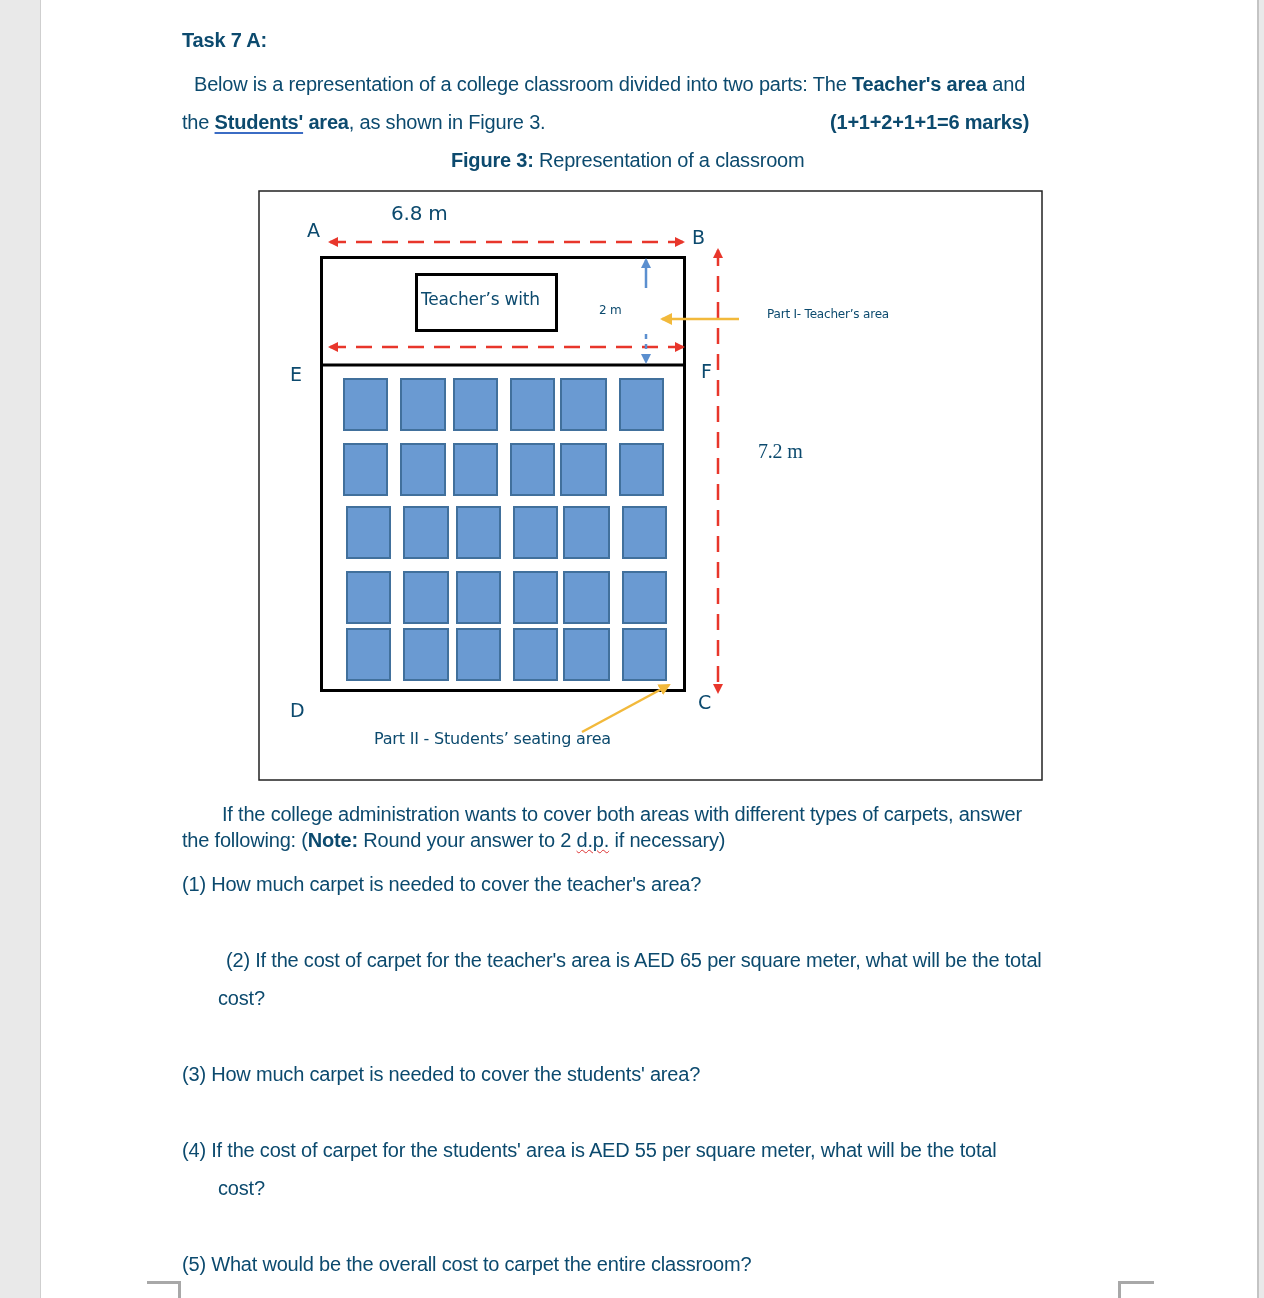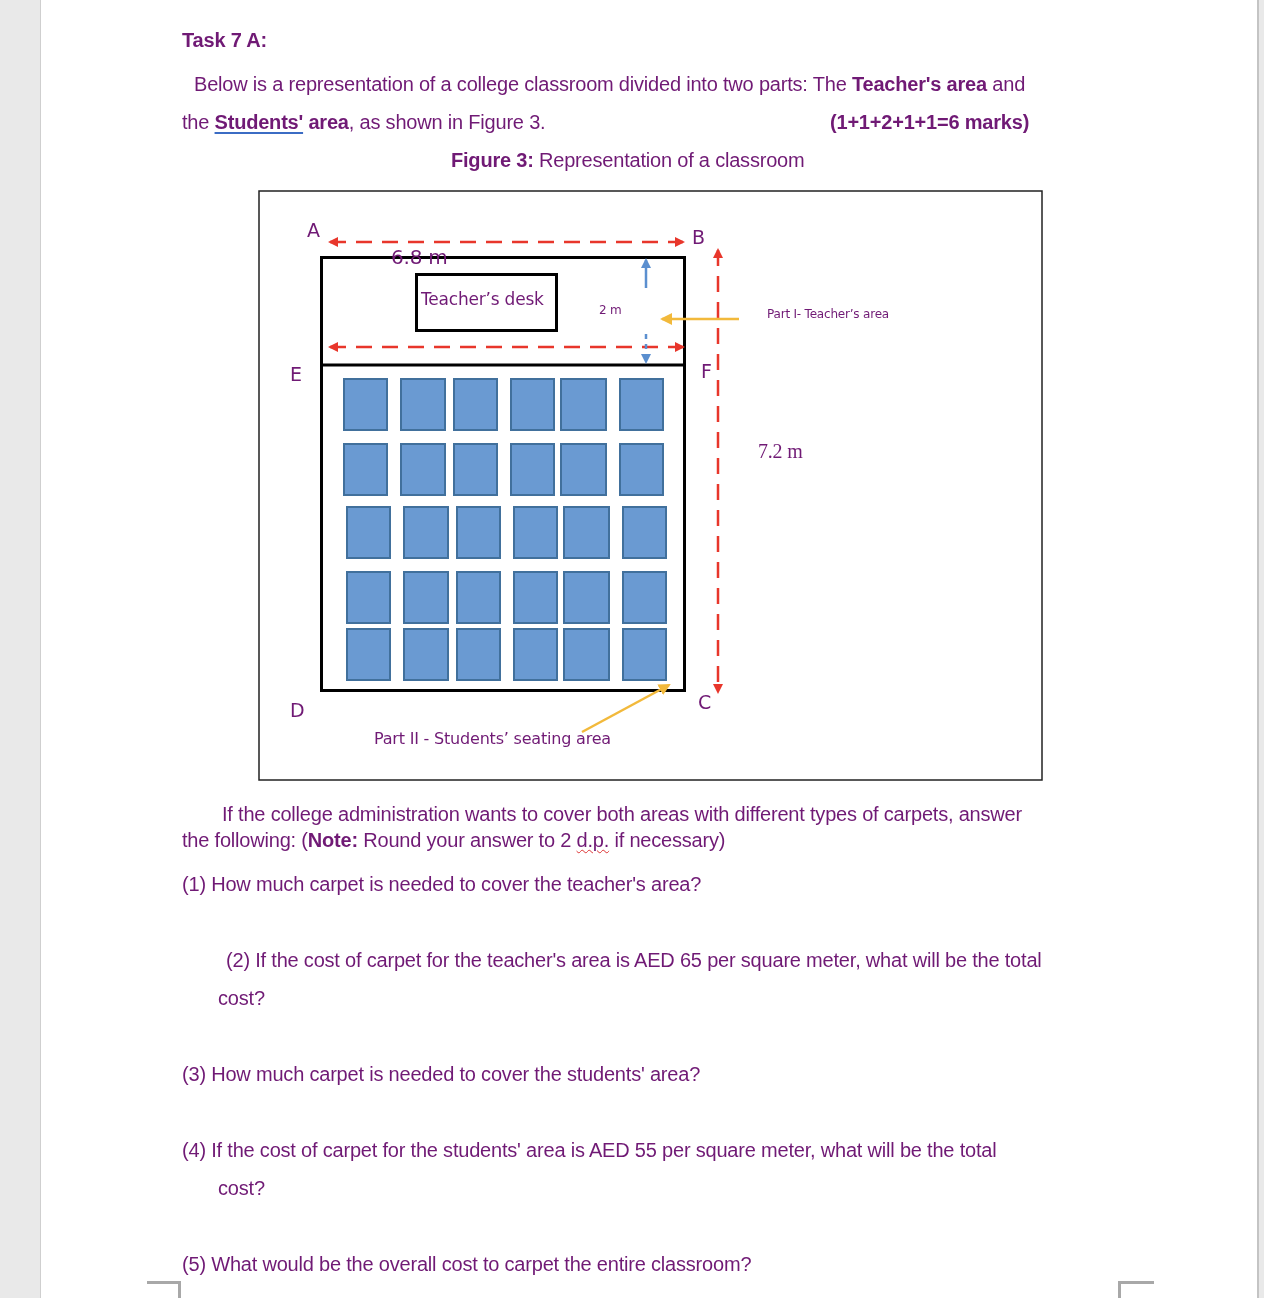--- a/index.html
+++ b/index.html
@@ -10,21 +10,21 @@
       font-family: "Liberation Sans", sans-serif;
     }
     .page {
       position: absolute; left: 40px; top: 0; width: 1219px; height: 1298px;
       background: #ffffff;
       border-left: 1px solid #cfcfcf;
       border-right: 2px solid #c4c4c4;
       box-sizing: border-box;
     }
     .txt {
-      position: absolute; color: #701a75; font-size: 20px; white-space: nowrap;
+      position: absolute; color: #0c4a6e; font-size: 20px; white-space: nowrap;
       letter-spacing: -0.2px;
     }
     .b { font-weight: bold; }
     .ul-blue { text-decoration: underline; text-decoration-color: #3b6cc4; text-decoration-thickness: 2px; text-underline-offset: 3px; }
     .squiggle { text-decoration: underline wavy #d33; text-decoration-thickness: 1px; text-underline-offset: 2px; }
     .figure { position: absolute; left: 0; top: 0; }
     .corner { position: absolute; background: #a8a8a8; }
   </style>
 </head>
 <body>
@@ -107,24 +107,24 @@
       <rect x="623" y="572" width="43" height="51"></rect>
     <rect x="347" y="629" width="43" height="51"></rect>
       <rect x="404" y="629" width="44" height="51"></rect>
       <rect x="457" y="629" width="43" height="51"></rect>
       <rect x="514" y="629" width="43" height="51"></rect>
       <rect x="564" y="629" width="45" height="51"></rect>
       <rect x="623" y="629" width="43" height="51"></rect>
   </g>
 </svg>
 
-<div class="txt" style="left:391px; top:201px; font-family:'DejaVu Sans',sans-serif; font-size:20px;margin-top:44px;">6.8 m</div>
+<div class="txt" style="left:391px; top:201px; font-family:'DejaVu Sans',sans-serif; font-size:20px;">6.8 m</div>
 <div class="txt" style="left:307px; top:219px; font-family:'DejaVu Sans',sans-serif; font-size:19px;">A</div>
 <div class="txt" style="left:692px; top:226px; font-family:'DejaVu Sans',sans-serif; font-size:19px;">B</div>
-<div class="txt" style="left:421px; top:289px; font-family:'DejaVu Sans',sans-serif; font-size:17px;">Teacher’s desk</div>
+<div class="txt" style="left:421px; top:289px; font-family:'DejaVu Sans',sans-serif; font-size:17px;">Teacher’s with</div>
 <div class="txt" style="left:599px; top:303px; font-family:'DejaVu Sans',sans-serif; font-size:12px;">2 m</div>
 <div class="txt" style="left:767px; top:307px; font-family:'DejaVu Sans',sans-serif; font-size:12px;">Part I- Teacher’s area</div>
 <div class="txt" style="left:290px; top:363px; font-family:'DejaVu Sans',sans-serif; font-size:19px;">E</div>
 <div class="txt" style="left:701px; top:360px; font-family:'DejaVu Sans',sans-serif; font-size:19px;">F</div>
 <div class="txt" style="left:734px; top:440px; font-family:Liberation Serif, serif; font-size:20px;margin-left:24px;">7.2 m</div>
 <div class="txt" style="left:290px; top:699px; font-family:'DejaVu Sans',sans-serif; font-size:19px;">D</div>
 <div class="txt" style="left:698px; top:691px; font-family:'DejaVu Sans',sans-serif; font-size:19px;">C</div>
 <div class="txt" style="left:374px; top:729px; font-family:'DejaVu Sans',sans-serif; font-size:16px;">Part II - Students’ seating area</div>
 
 <div class="txt" style="left:182px; top:803px;margin-left:40px;">If the college administration wants to cover both areas with different types of carpets, answer</div>

